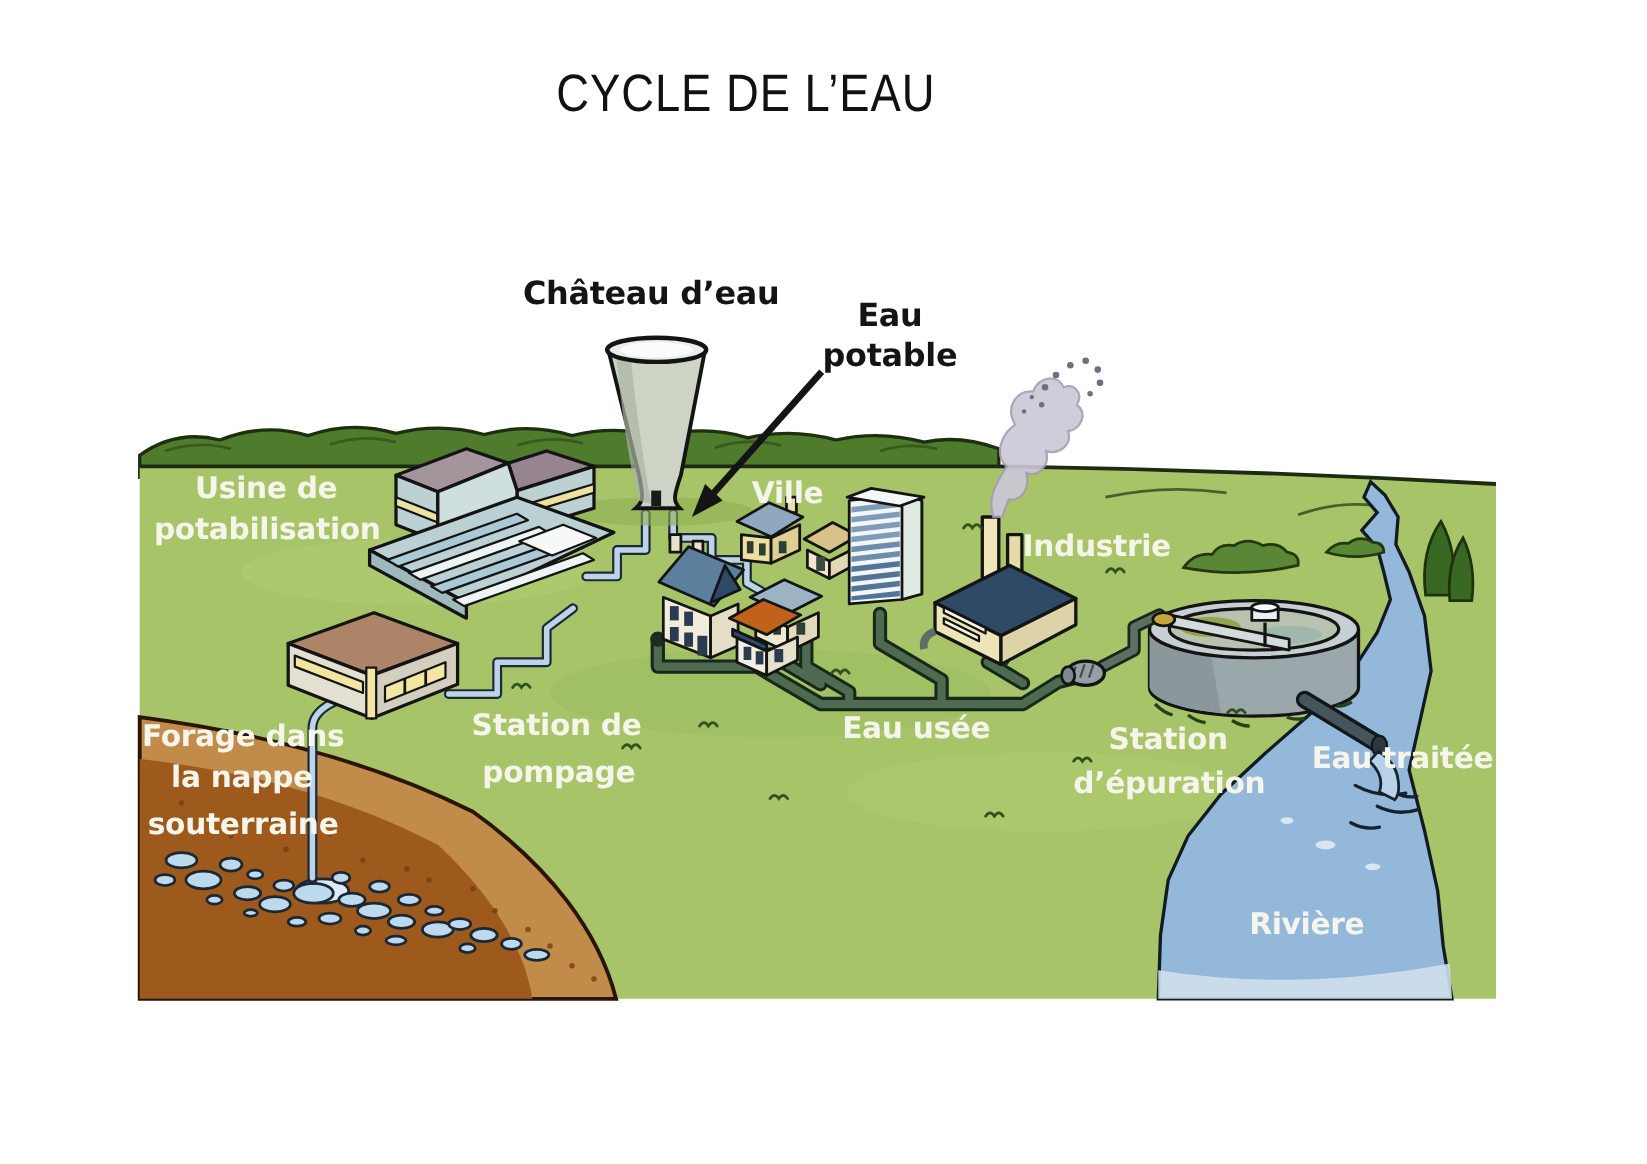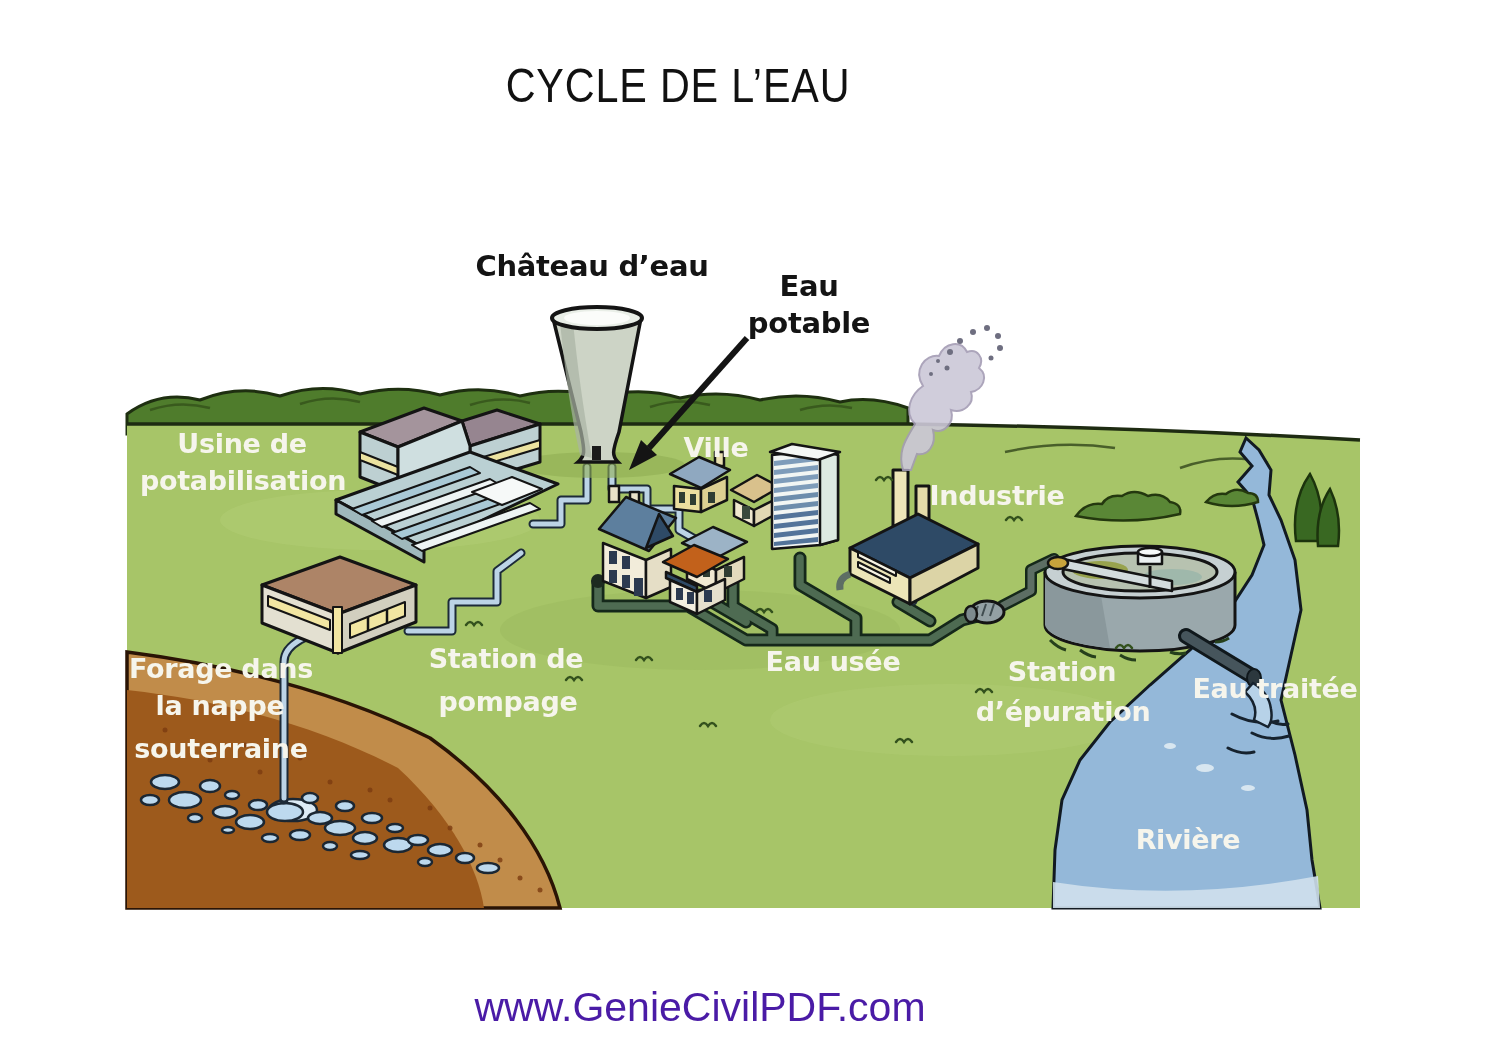--- a/index.html
+++ b/index.html
@@ -341,14 +341,13 @@
 
       <text class="lbl-w" x="1062" y="681" text-anchor="middle">Station</text>
       <text class="lbl-w" x="1063" y="721" text-anchor="middle">d’épuration</text>
 
       <text class="lbl-w" x="1275" y="698" text-anchor="middle">Eau traitée</text>
 
       <text class="lbl-w" x="1188" y="849" text-anchor="middle">Rivière</text>
     </g>
   </svg>
 
-  <div class="watermark">www.GenieCivilPDF.com</div>
 </div>
 
 </body></html>

